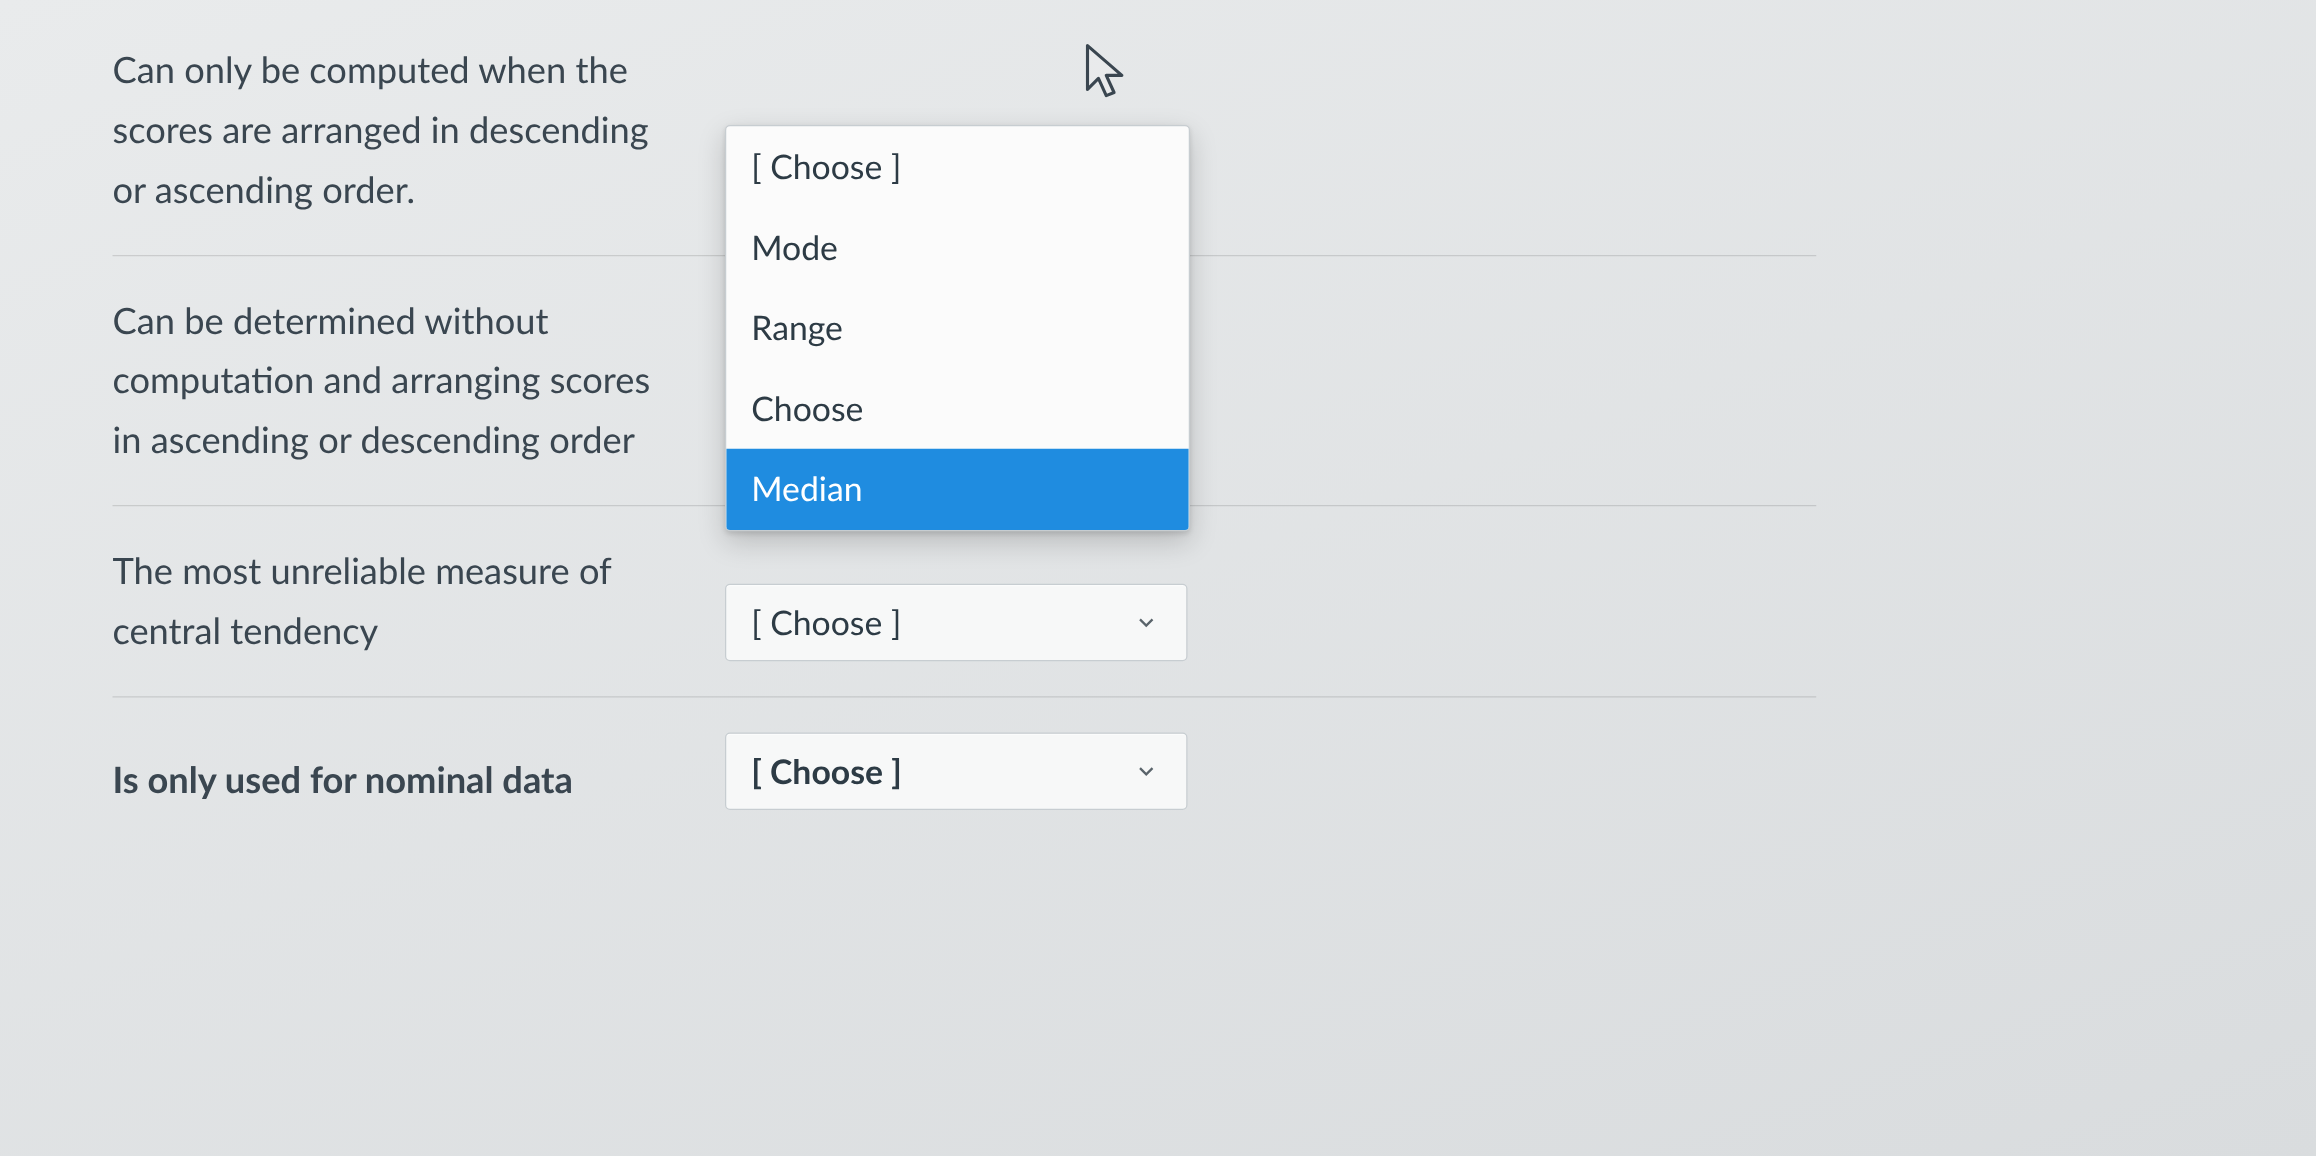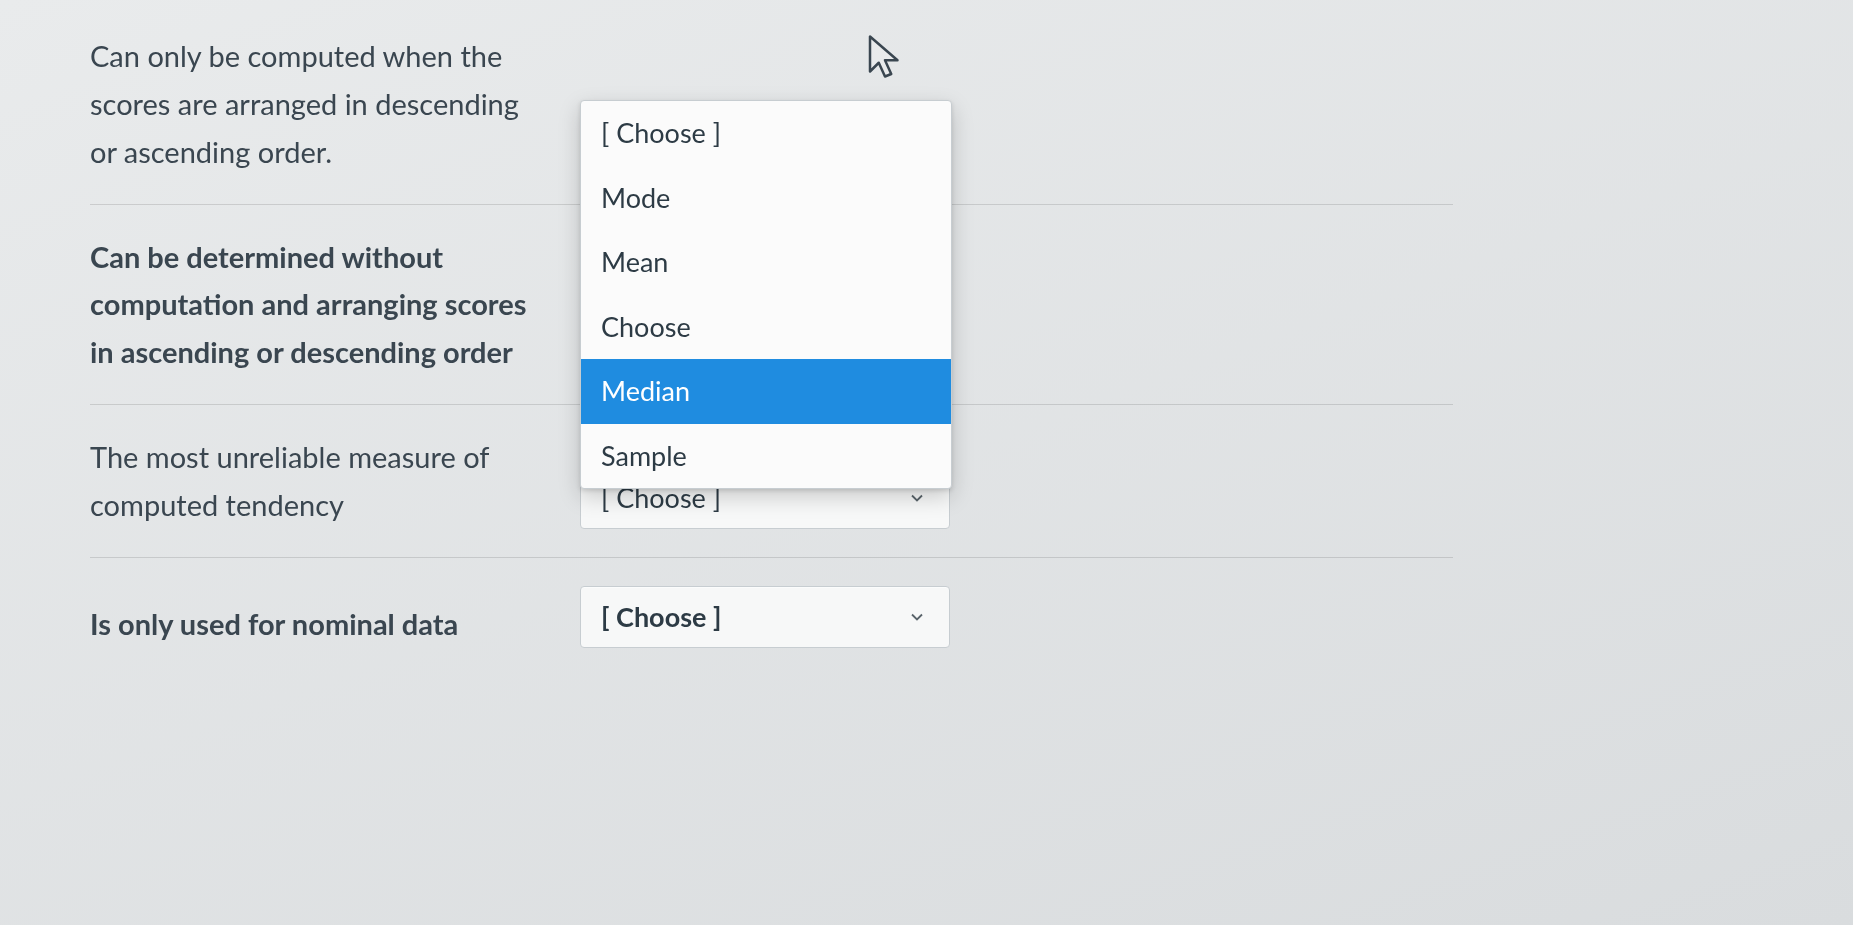--- a/index.html
+++ b/index.html
@@ -103,27 +103,27 @@
         <span class="value">Median</span>
         <span class="chev">
           <svg viewBox="0 0 24 24">
               <polyline points="6 9 12 15 18 9"></polyline>
             </svg>
         </span>
       </div>
     </div>
   </div>
 
-  <div class="row" style="min-height:190px;font-weight:bold;">
+  <div class="row" style="min-height:190px;">
     <div class="prompt">Can be determined without computation and arranging scores in ascending or descending order</div>
     <div class="answer-col"></div>
   </div>
 
   <div class="row">
-    <div class="prompt">The most unreliable measure of computed tendency</div>
+    <div class="prompt">The most unreliable measure of central tendency</div>
     <div class="answer-col">
       <div class="select">
         <span class="value">[ Choose ]</span>
         <span class="chev">
           <svg viewBox="0 0 24 24">
               <polyline points="6 9 12 15 18 9"></polyline>
             </svg>
         </span>
       </div>
     </div>
@@ -139,24 +139,23 @@
               <polyline points="6 9 12 15 18 9"></polyline>
             </svg>
         </span>
       </div>
     </div>
   </div>
 
   <div class="dropdown-list">
     <div class="opt">[ Choose ]</div>
     <div class="opt">Mode</div>
-    <div class="opt">Mean</div>
+    <div class="opt">Range</div>
     <div class="opt">Choose</div>
     <div class="opt highlight">Median</div>
-    <div class="opt">Sample</div>
   </div>
 
 </div>
 
 <div class="cursor">
   <svg viewBox="0 0 32 40">
     <path d="M4 2 L4 30 L11 23 L16 34 L21 32 L16 21 L26 21 Z" fill="rgba(255,255,255,0.15)" stroke="#3a4650" stroke-width="2" stroke-linejoin="round"></path>
   </svg>
 </div>
 

